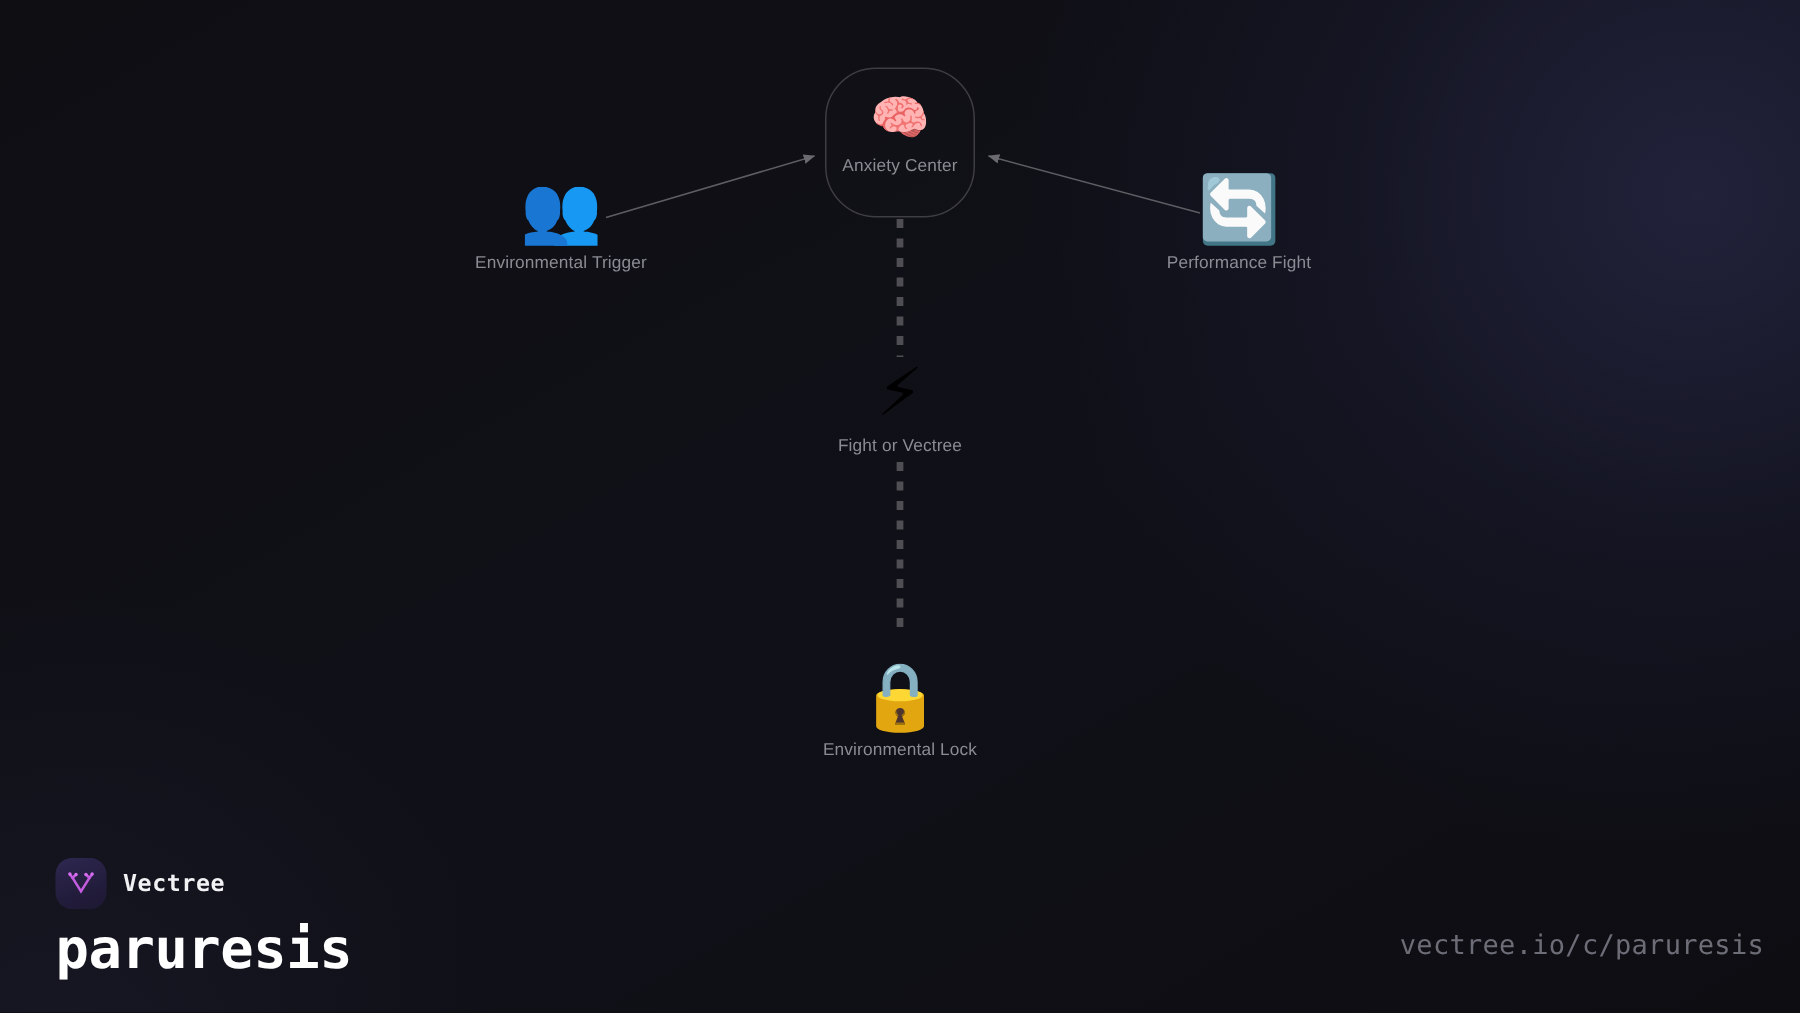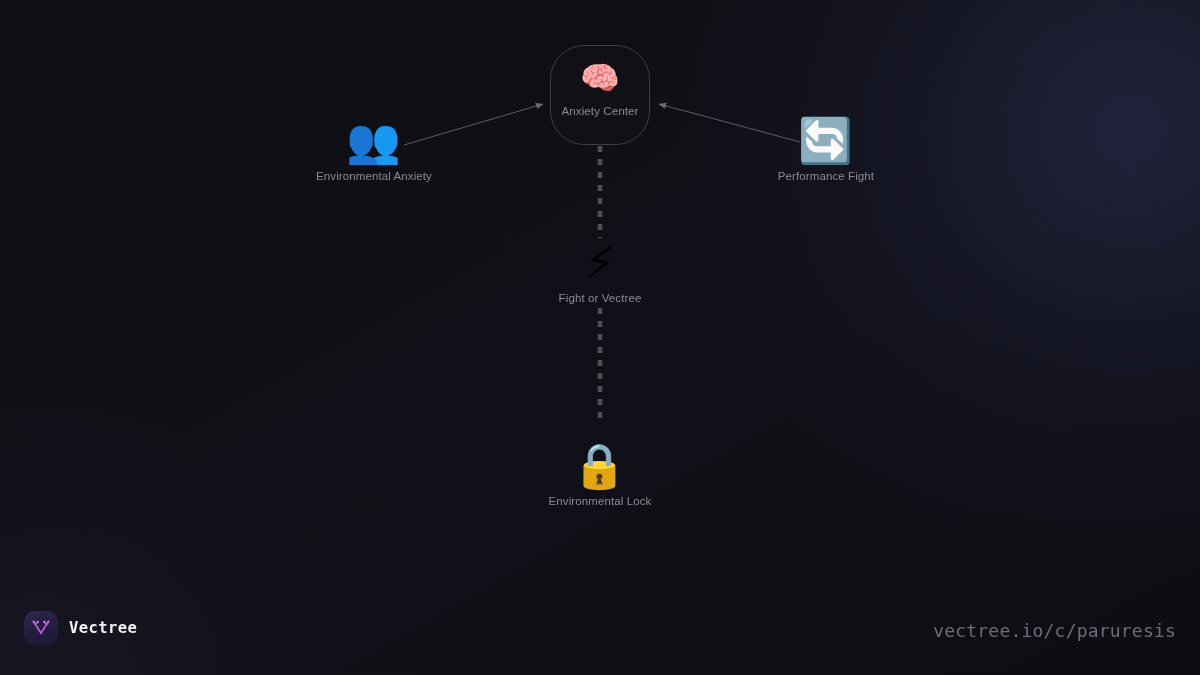--- a/index.html
+++ b/index.html
@@ -63,21 +63,21 @@
     background:rgba(255,255,255,0.008);
     justify-content:flex-start;
     padding-top:16px;
   }
   .node.root .emoji { font-size:32px; }
   .node.root .nlabel { margin-top:11px; }
 
   
   #footer {
     position:absolute;
-    left:0; right:0; bottom:0;
+    left:13px; right:0; bottom:0;
     height:115px;
     padding:0 24px 0 24px;
     display:flex;
     align-items:flex-end;
   }
 
   #brand-block {
     position:absolute;
     left:24px;
     bottom:22px;
@@ -154,21 +154,21 @@
     </g>
   </svg>
 
   <div class="node root" style="left:600px; top:95px;">
     <span class="emoji">🧠</span>
     <span class="nlabel">Anxiety Center</span>
   </div>
 
   <div class="node" style="left:374px; top:150px;">
     <span class="emoji" style="font-size:44px;">👥</span>
-    <span class="nlabel">Environmental Anxiety</span>
+    <span class="nlabel">Environmental Trigger</span>
   </div>
 
   <div class="node" style="left:826px; top:150px;">
     <span class="emoji" style="font-size:44px;">🔄</span>
     <span class="nlabel">Performance Fight</span>
   </div>
 
   <div class="node" style="left:600px; top:272px;">
     <span class="emoji" style="font-size:44px;">⚡</span>
     <span class="nlabel">Fight or Vectree</span>
@@ -196,18 +196,19 @@
               <circle cx="3.6" cy="4.7" r="1.15"></circle>
               <circle cx="7.7" cy="5.0" r="1.15"></circle>
               <circle cx="18.4" cy="4.7" r="1.15"></circle>
               <circle cx="14.3" cy="5.0" r="1.15"></circle>
             </g>
           </svg>
         </div>
         <span id="brand-name">Vectree</span>
       </div>
 
+      <div id="page-title">paruresis</div>
     </div>
 
     <div id="url-text">vectree.io/c/paruresis</div>
   </div>
 
 </div>
 
 </body></html>

